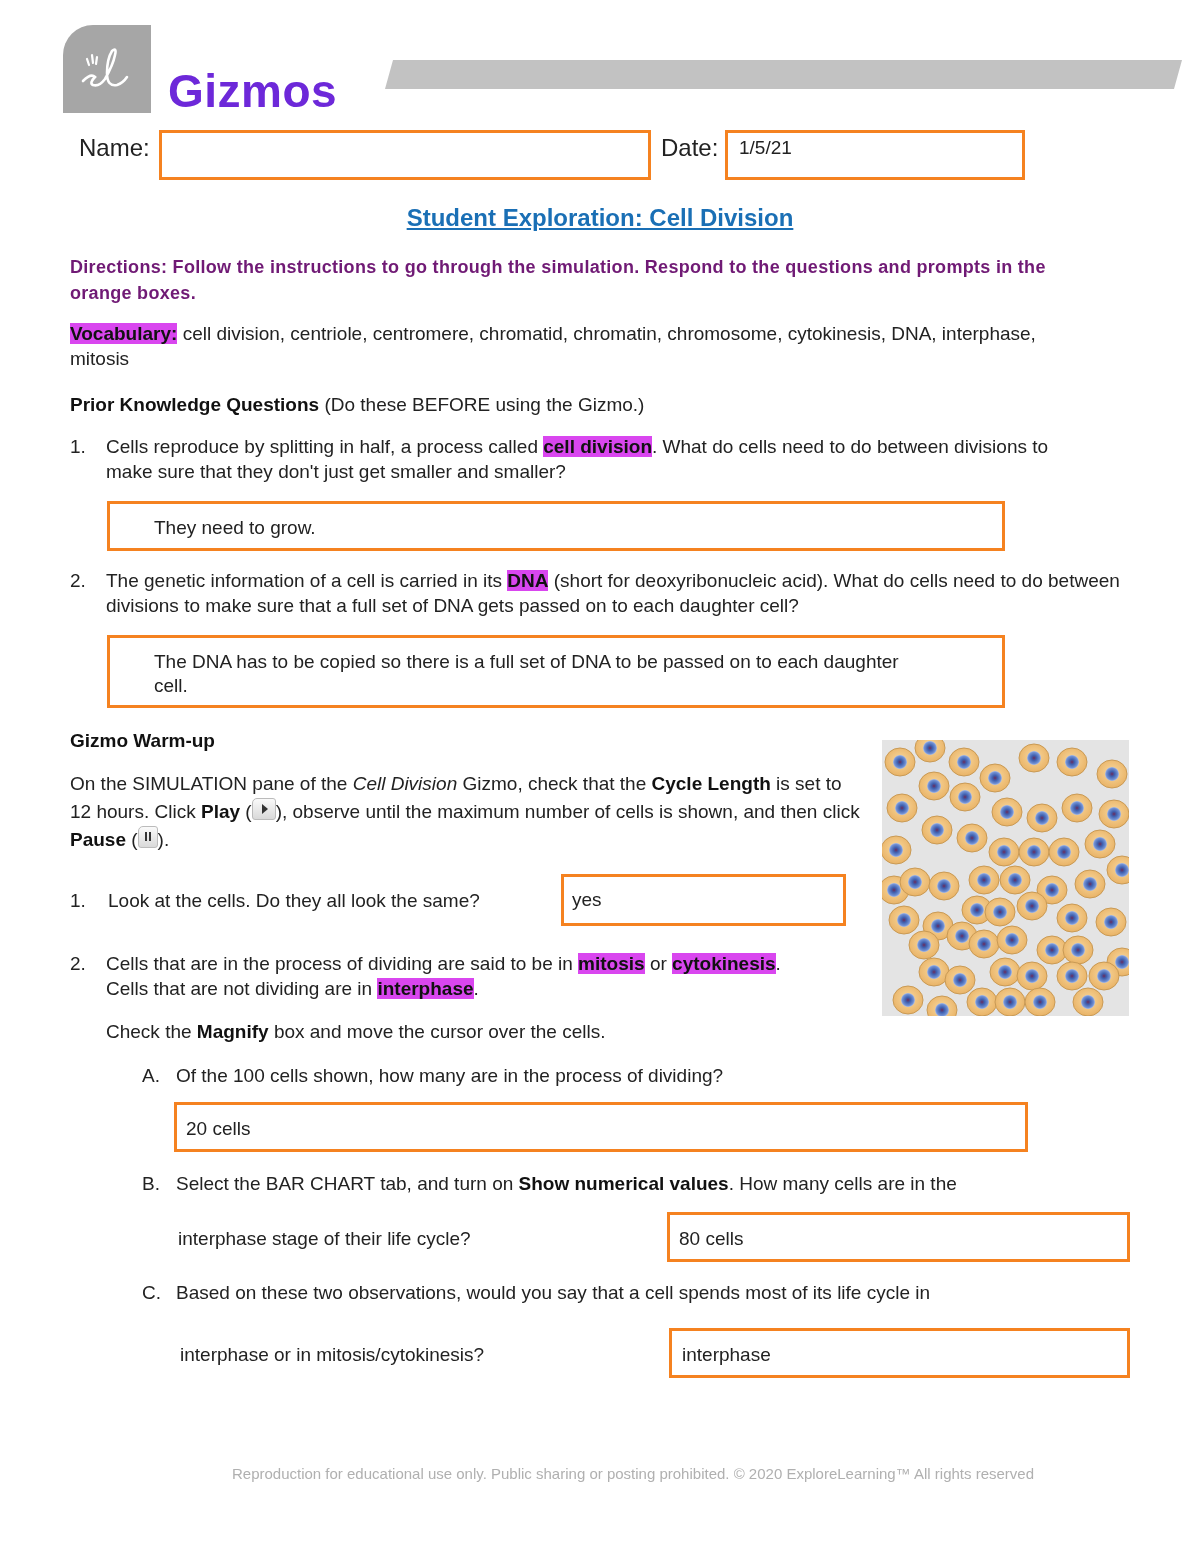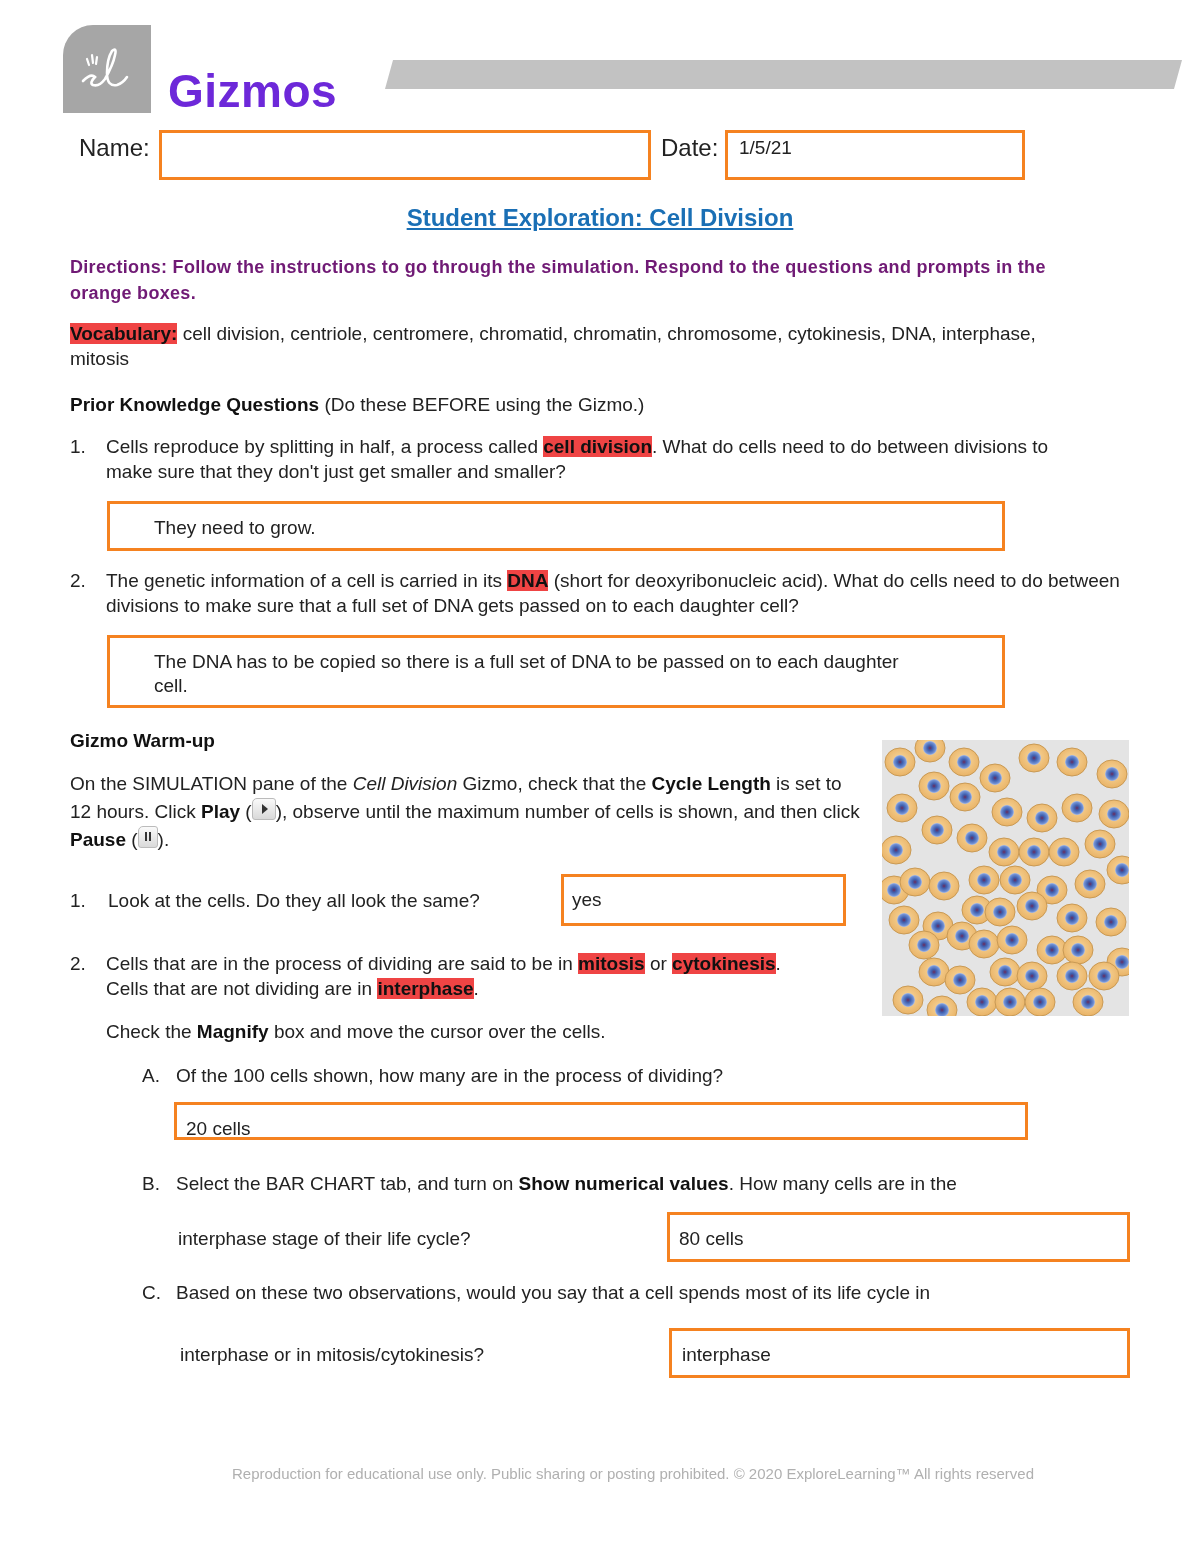--- a/index.html
+++ b/index.html
@@ -8,21 +8,21 @@
   .logo-box { left: 63px; top: 25px; width: 88px; height: 88px; background: #a6a6a6; border-top-left-radius: 30px; }
   .logo-box svg { position: absolute; left: 14px; top: 18px; }
   .logo-text { left: 168px; top: 44px; font-size: 46px; font-weight: bold; color: #6d28d9; letter-spacing: 0.5px; margin-top: 20px; }
   .header-bar { left: 385px; top: 60px; width: 797px; height: 29px; background: #c2c2c2; clip-path: polygon(8px 0, 100% 0, calc(100% - 8px) 100%, 0 100%); }
   .lbl { font-size: 24px; color: #222; }
   .obox { border: 3px solid #f58220; box-sizing: border-box; background: #fff; }
   .obox .val { position: absolute; font-size: 19px; color: #222; }
   .title { left: 0; width: 1200px; top: 204px; text-align: center; font-size: 24px; font-weight: bold; color: #1a6fb5; text-decoration: underline; }
   .directions { left: 70px; top: 254px; width: 1010px; font-size: 18px; font-weight: bold; color: #701a75; line-height: 26px; letter-spacing: 0.3px; }
   .para { font-size: 19px; line-height: 25px; color: #222; }
-  .hl { background: #ef4444; font-weight: bold; color: #111; text-align: center; }
+  .hl { background: #d946ef; font-weight: bold; color: #111; text-align: center; }
   .b { font-weight: bold; color: #111; }
   .icon-btn { display: inline-block; width: 22px; height: 20px; background: linear-gradient(#fafafa, #d9d9d9); border: 1px solid #bbb; border-radius: 5px 3px 3px 3px; vertical-align: -2px; position: relative; }
   .cells-img { left: 882px; top: 740px; width: 247px; height: 276px; background: #e4e4e4; overflow: hidden; }
   .footer { left: 0; width: 1266px; top: 1465px; text-align: center; font-size: 15px; color: #b0b0b0; }
 </style>
 </head>
 <body>
 
 <div class="abs logo-box">
   <svg width="60" height="50" viewBox="0 0 60 50">
@@ -166,21 +166,21 @@
 <div class="abs para" style="left:70px; top:951px;">2.</div>
 <div class="abs para" style="left:106px; top:951px; width:720px;">
   <span>Cells that are in the process of dividing are said to be in </span><span class="hl">mitosis</span><span> or </span><span class="hl">cytokinesis</span><span>. Cells that are not dividing are in </span><span class="hl">interphase</span><span>.</span>
 </div>
 <div class="abs para" style="left:106px; top:1019px;">
   <span>Check the </span><span class="b">Magnify</span><span> box and move the cursor over the cells.</span>
 </div>
 
 <div class="abs para" style="left:142px; top:1063px;">A.</div>
 <div class="abs para" style="left:176px; top:1063px;">Of the 100 cells shown, how many are in the process of dividing?</div>
-<div class="abs obox" style="left:174px; top:1102px; width:854px; height:38px;">
+<div class="abs obox" style="left:174px; top:1102px; width:854px; height:50px;">
   <span class="val" style="left:9px; top:13px;">20 cells</span>
 </div>
 
 <div class="abs para" style="left:142px; top:1171px;">B.</div>
 <div class="abs para" style="left:176px; top:1171px;">
   <span>Select the BAR CHART tab, and turn on </span><span class="b">Show numerical values</span><span>. How many cells are in the</span>
 </div>
 <div class="abs para" style="left:178px; top:1226px;">interphase stage of their life cycle?</div>
 <div class="abs obox" style="left:667px; top:1212px; width:463px; height:50px;">
   <span class="val" style="left:9px; top:13px;">80 cells</span>

